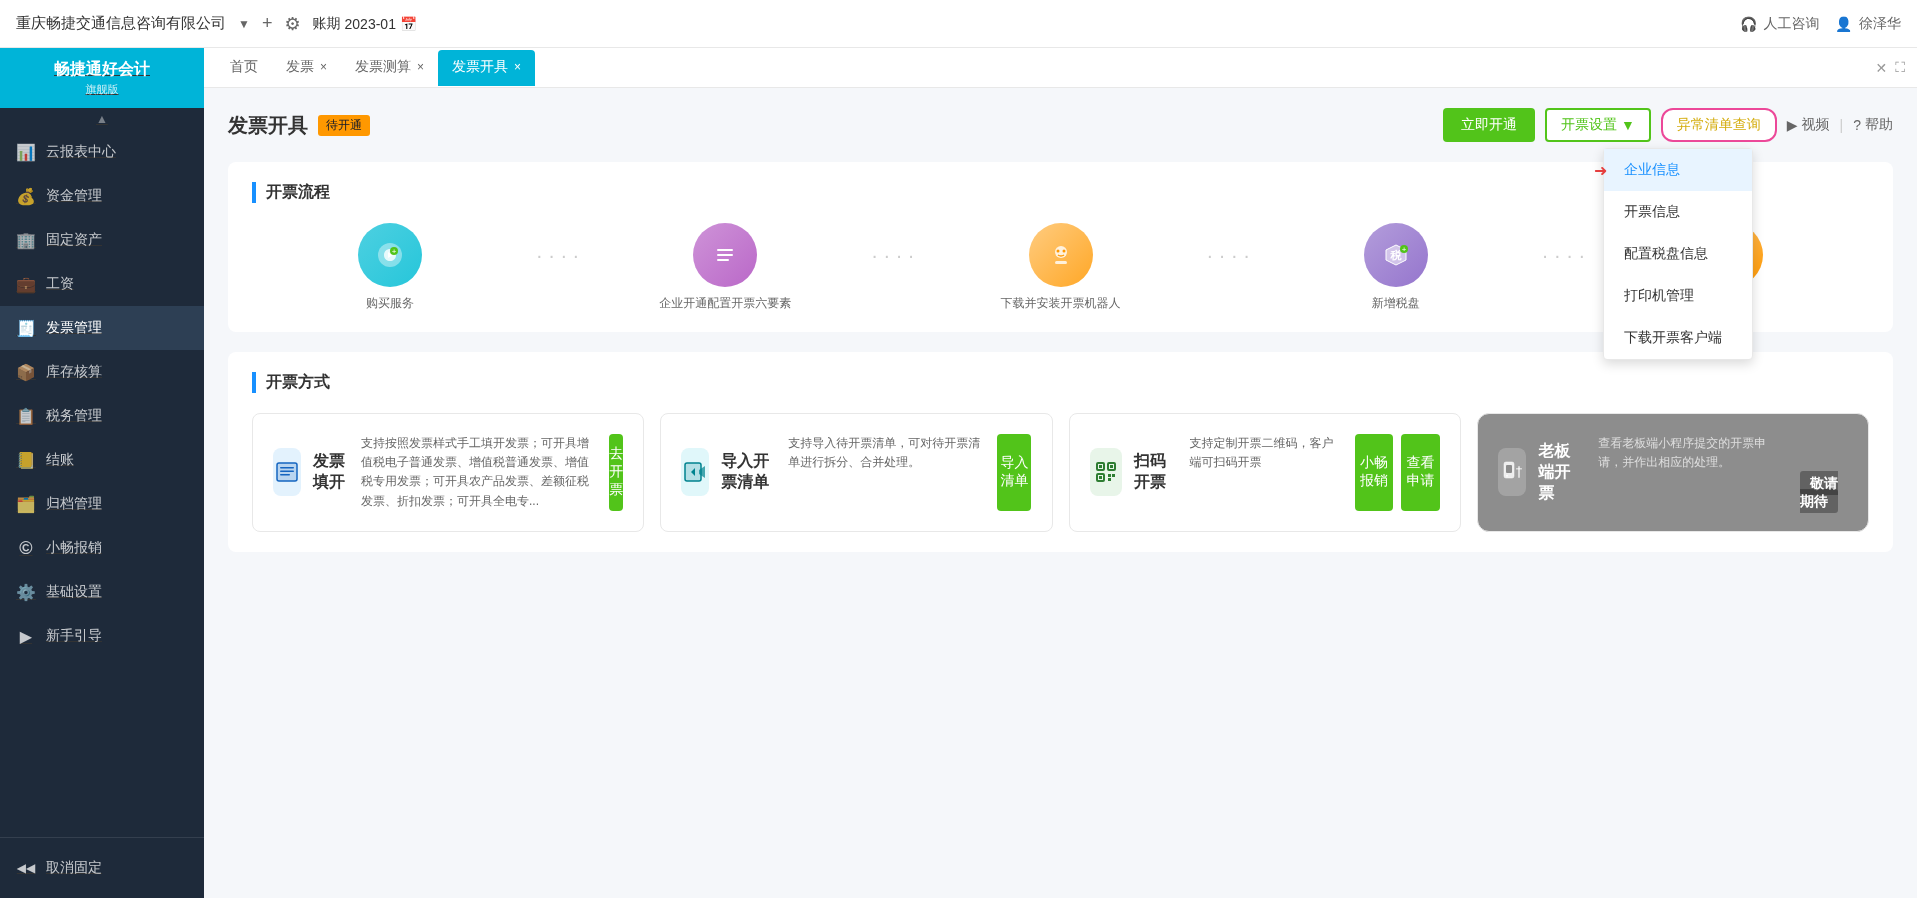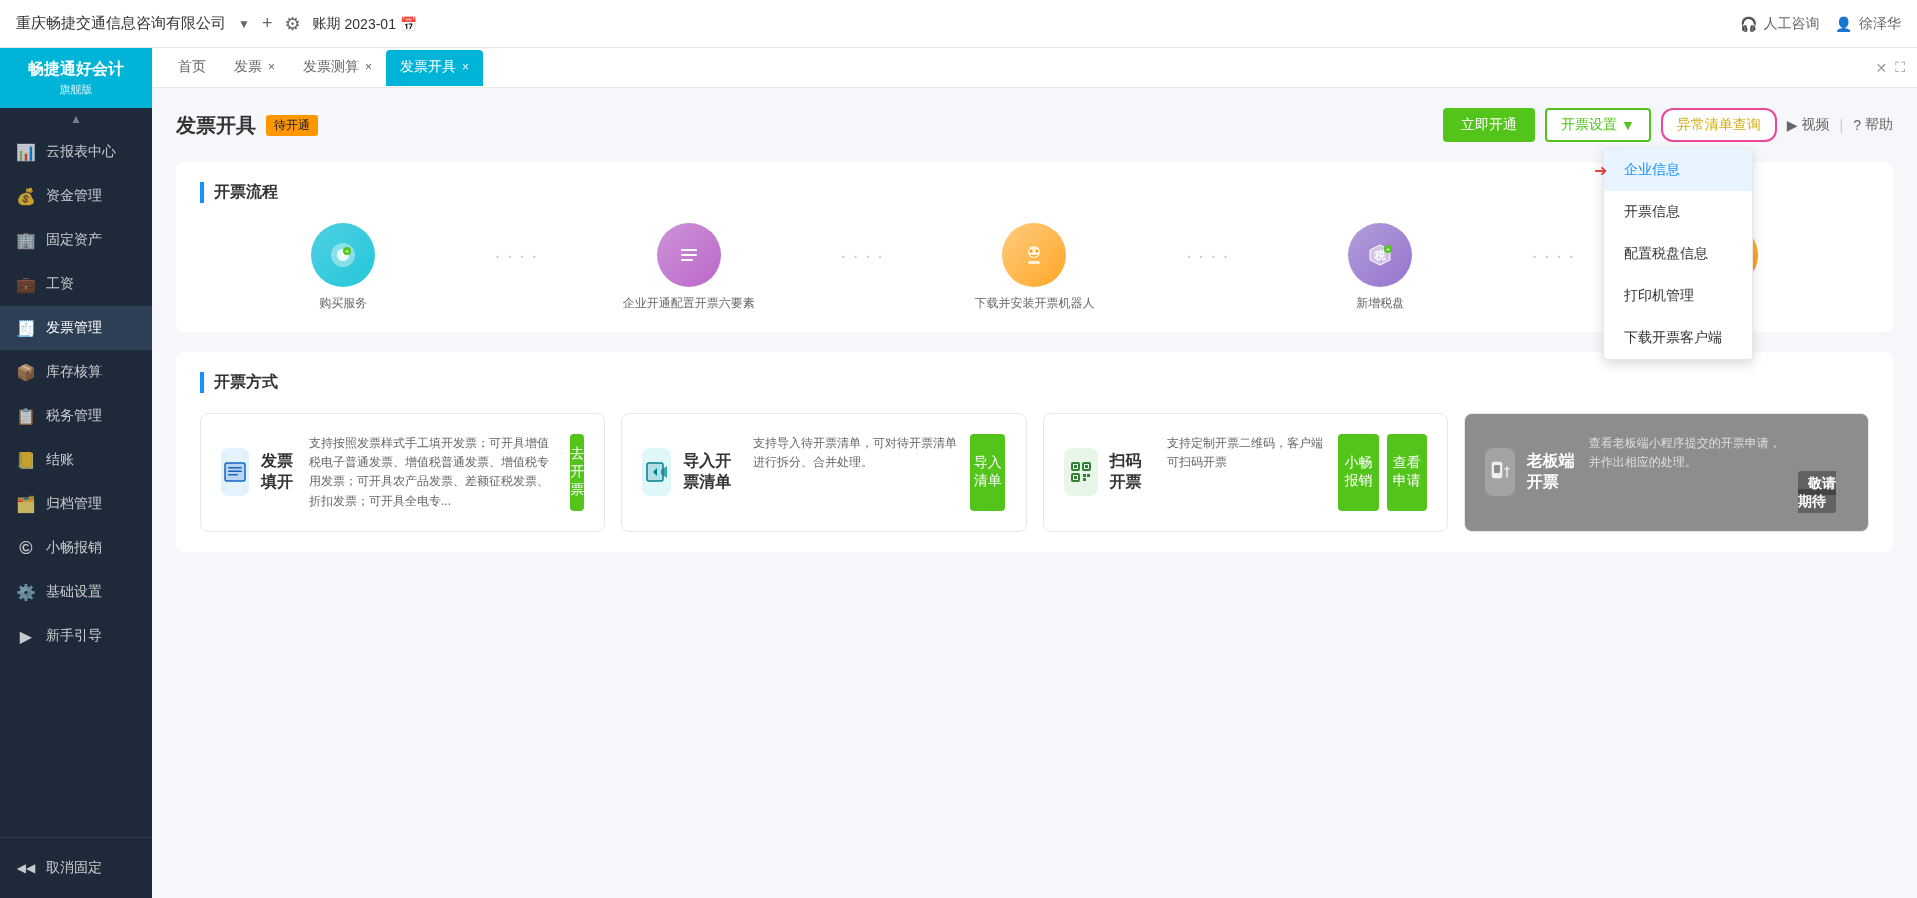--- a/index.html
+++ b/index.html
@@ -11,21 +11,21 @@
     .company-name { font-size: 15px; color: #333; font-weight: 500; }
     .company-arrow { color: #666; font-size: 12px; }
     .period-label { display: flex; align-items: center; gap: 4px; }
     .top-bar-right { display: flex; align-items: center; gap: 16px; color: #666; }
     .user-info { display: flex; align-items: center; gap: 6px; }
 
     
     .main-layout { display: flex; flex: 1; overflow: hidden; }
 
     
-    .sidebar { width: 152px; background: #1e2a3a; display: flex; flex-direction: column; flex-shrink: 0; position: relative; }
+    .sidebar { width: 204px; background: #1e2a3a; display: flex; flex-direction: column; flex-shrink: 0; position: relative; text-decoration: underline; }
     .logo-area { background: #00b4d8; height: 60px; display: flex; align-items: center; justify-content: center; flex-direction: column; padding: 8px; }
     .logo-title { color: #fff; font-size: 16px; font-weight: bold; }
     .logo-sub { color: rgba(255,255,255,0.8); font-size: 11px; margin-top: 2px; }
     .sidebar-scroll { overflow-y: auto; flex: 1; }
     .sidebar-item { display: flex; align-items: center; gap: 10px; padding: 12px 16px; color: rgba(255,255,255,0.75); cursor: pointer; transition: background 0.2s; }
     .sidebar-item.active { background: #2d3f54; color: #fff; }
     .sidebar-item-icon { width: 20px; height: 20px; display: flex; align-items: center; justify-content: center; font-size: 16px; }
     .sidebar-item-label { font-size: 14px; }
     .sidebar-bottom { border-top: 1px solid rgba(255,255,255,0.1); padding: 8px 0; }
 
@@ -70,21 +70,21 @@
     .flow-step-icon.purple { background: linear-gradient(135deg, #ce93d8, #ba68c8); }
     .flow-step-icon.orange { background: linear-gradient(135deg, #ffcc80, #ffa726); }
     .flow-step-icon.violet { background: linear-gradient(135deg, #b39ddb, #9575cd); }
     .flow-step-icon.orange2 { background: linear-gradient(135deg, #ffcc80, #ff9800); }
     .flow-step-label { font-size: 12px; color: #666; text-align: center; }
     .flow-arrow { color: #ccc; font-size: 20px; padding: 0 8px; margin-bottom: 24px; }
 
     
     .method-cards { display: grid; grid-template-columns: repeat(4, 1fr); gap: 16px; }
     .method-card { background: #fff; border: 1px solid #e8e8e8; border-radius: 8px; padding: 20px; display: flex; gap: 12px; }
-    .method-card.dark { background: #8d8d8d; color: #fff; }
+    .method-card.dark { background: #8d8d8d; color: #fff; border-radius: 12px; }
     .method-card-header { display: flex; align-items: center; gap: 12px; }
     .method-card-icon { width: 48px; height: 48px; border-radius: 8px; display: flex; align-items: center; justify-content: center; font-size: 24px; }
     .method-card-icon.blue { background: #e3f2fd; color: #1565c0; }
     .method-card-icon.cyan { background: #e0f7fa; color: #00838f; }
     .method-card-icon.teal2 { background: #e8f5e9; color: #2e7d32; }
     .method-card-title { font-size: 16px; font-weight: bold; }
     .method-card-desc { font-size: 12px; color: #666; line-height: 1.6; }
     .method-card.dark .method-card-desc { color: rgba(255,255,255,0.7); }
     .method-card-btn { background: #52c41a; color: #fff; border: none; padding: 8px 0; border-radius: 4px; cursor: pointer; font-size: 14px; text-align: center; }
     .pending-badge { background: rgba(0,0,0,0.3); color: #fff; padding: 4px 10px; border-radius: 3px; font-size: 14px; font-weight: bold; }

